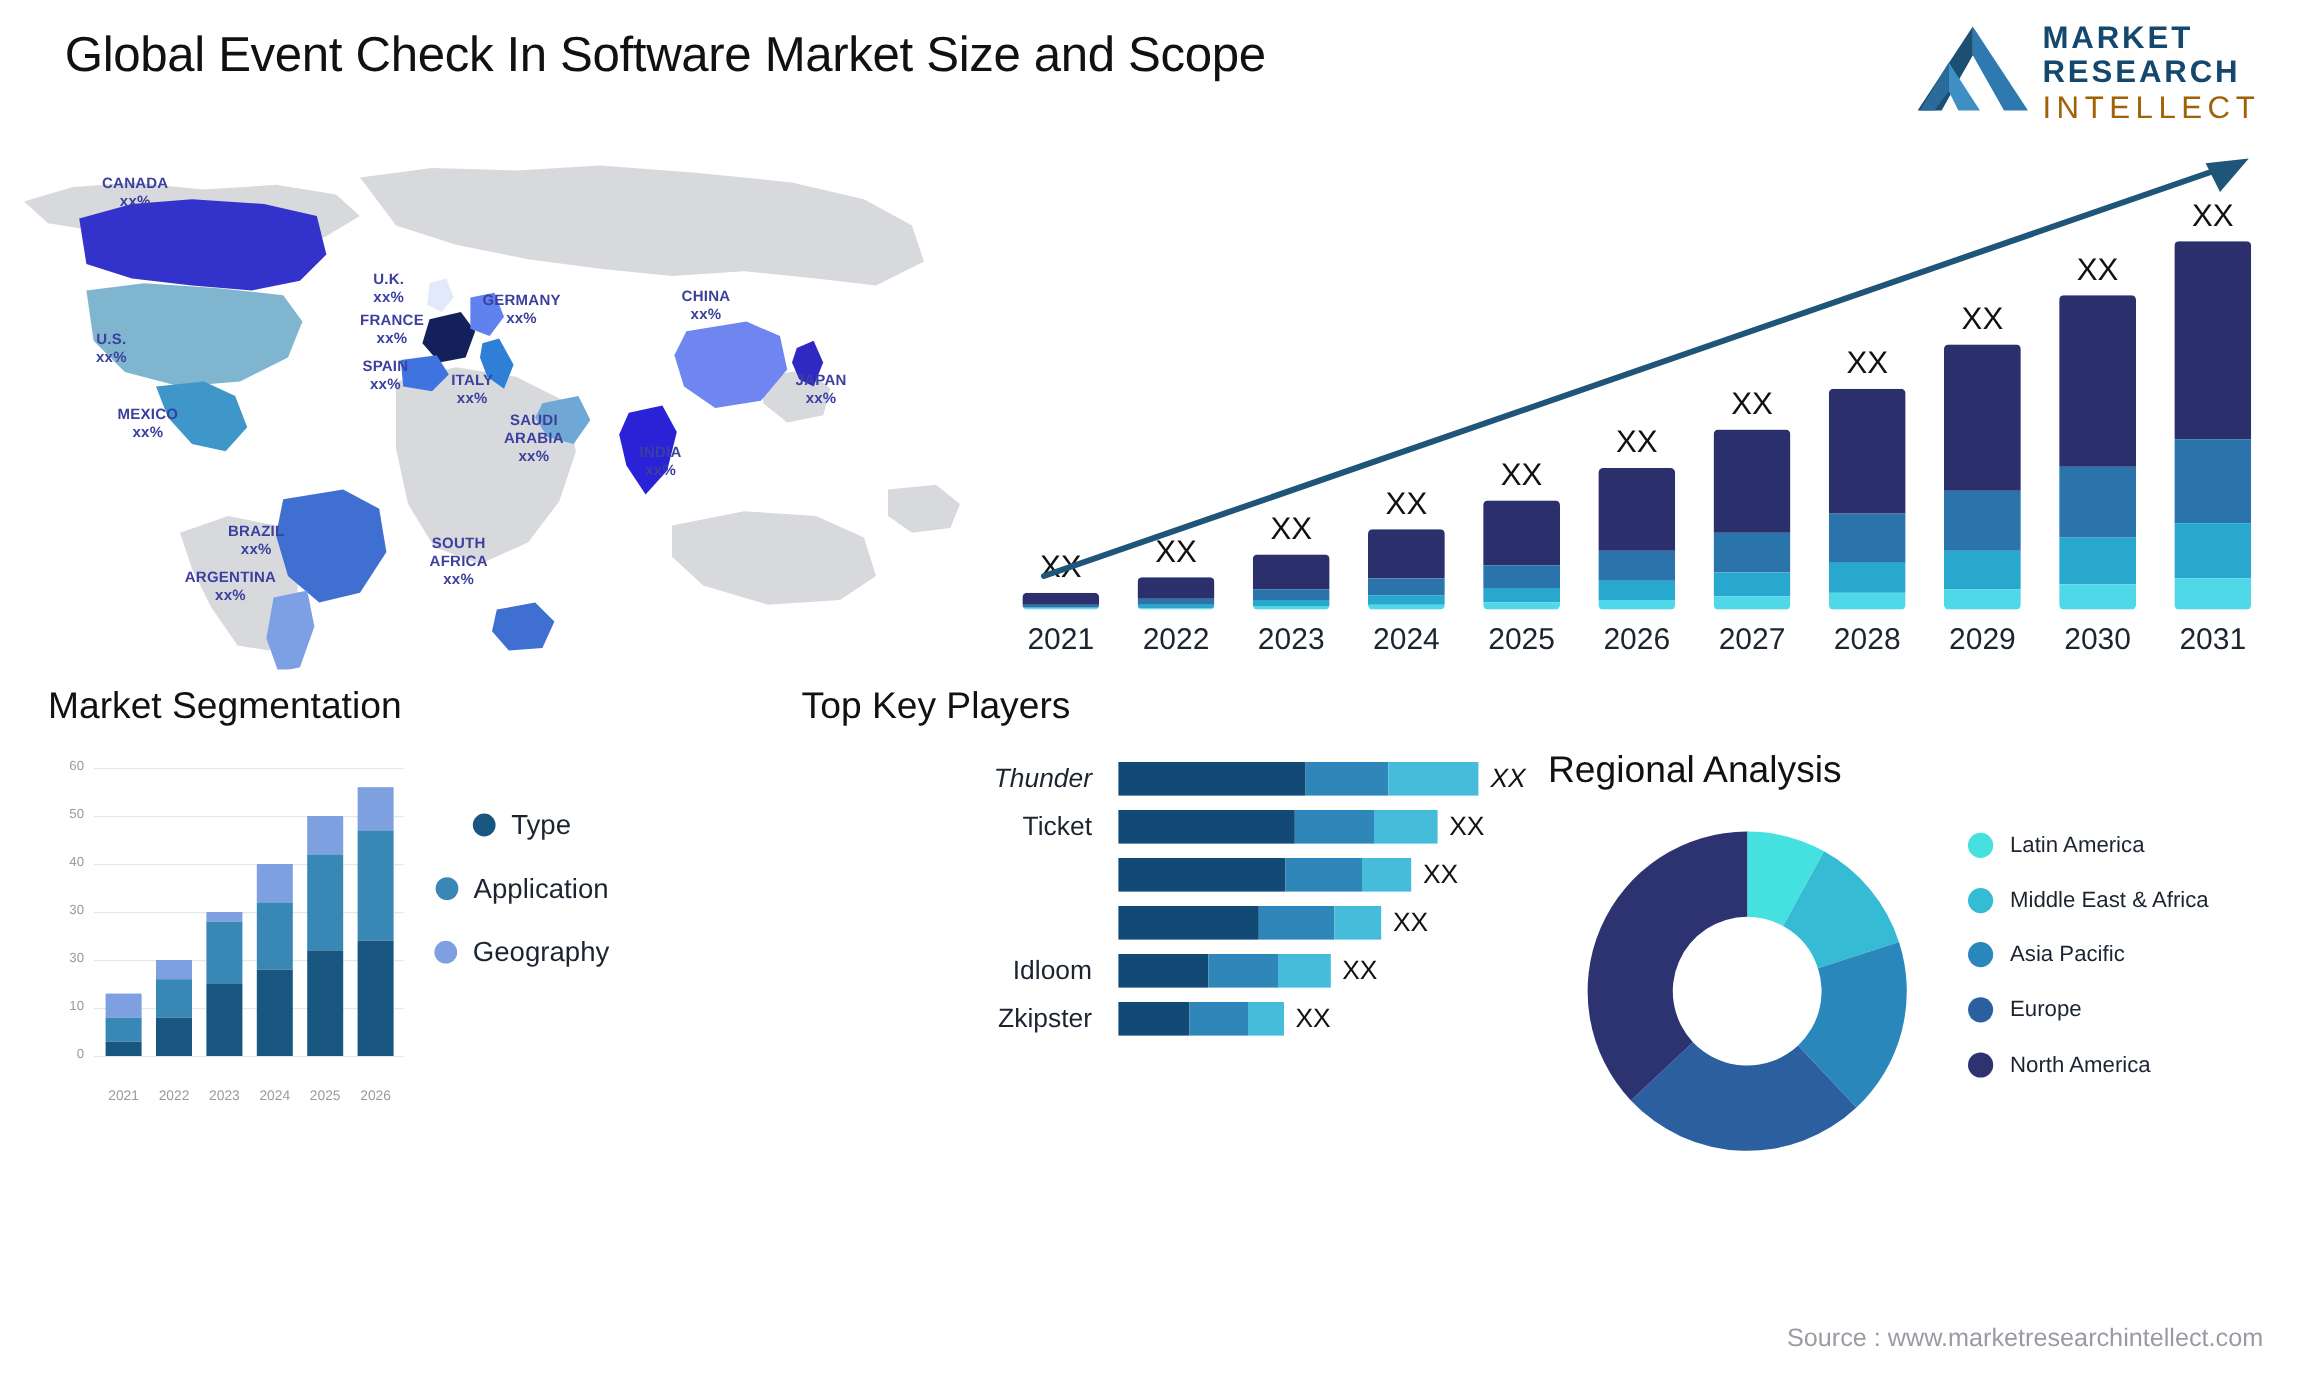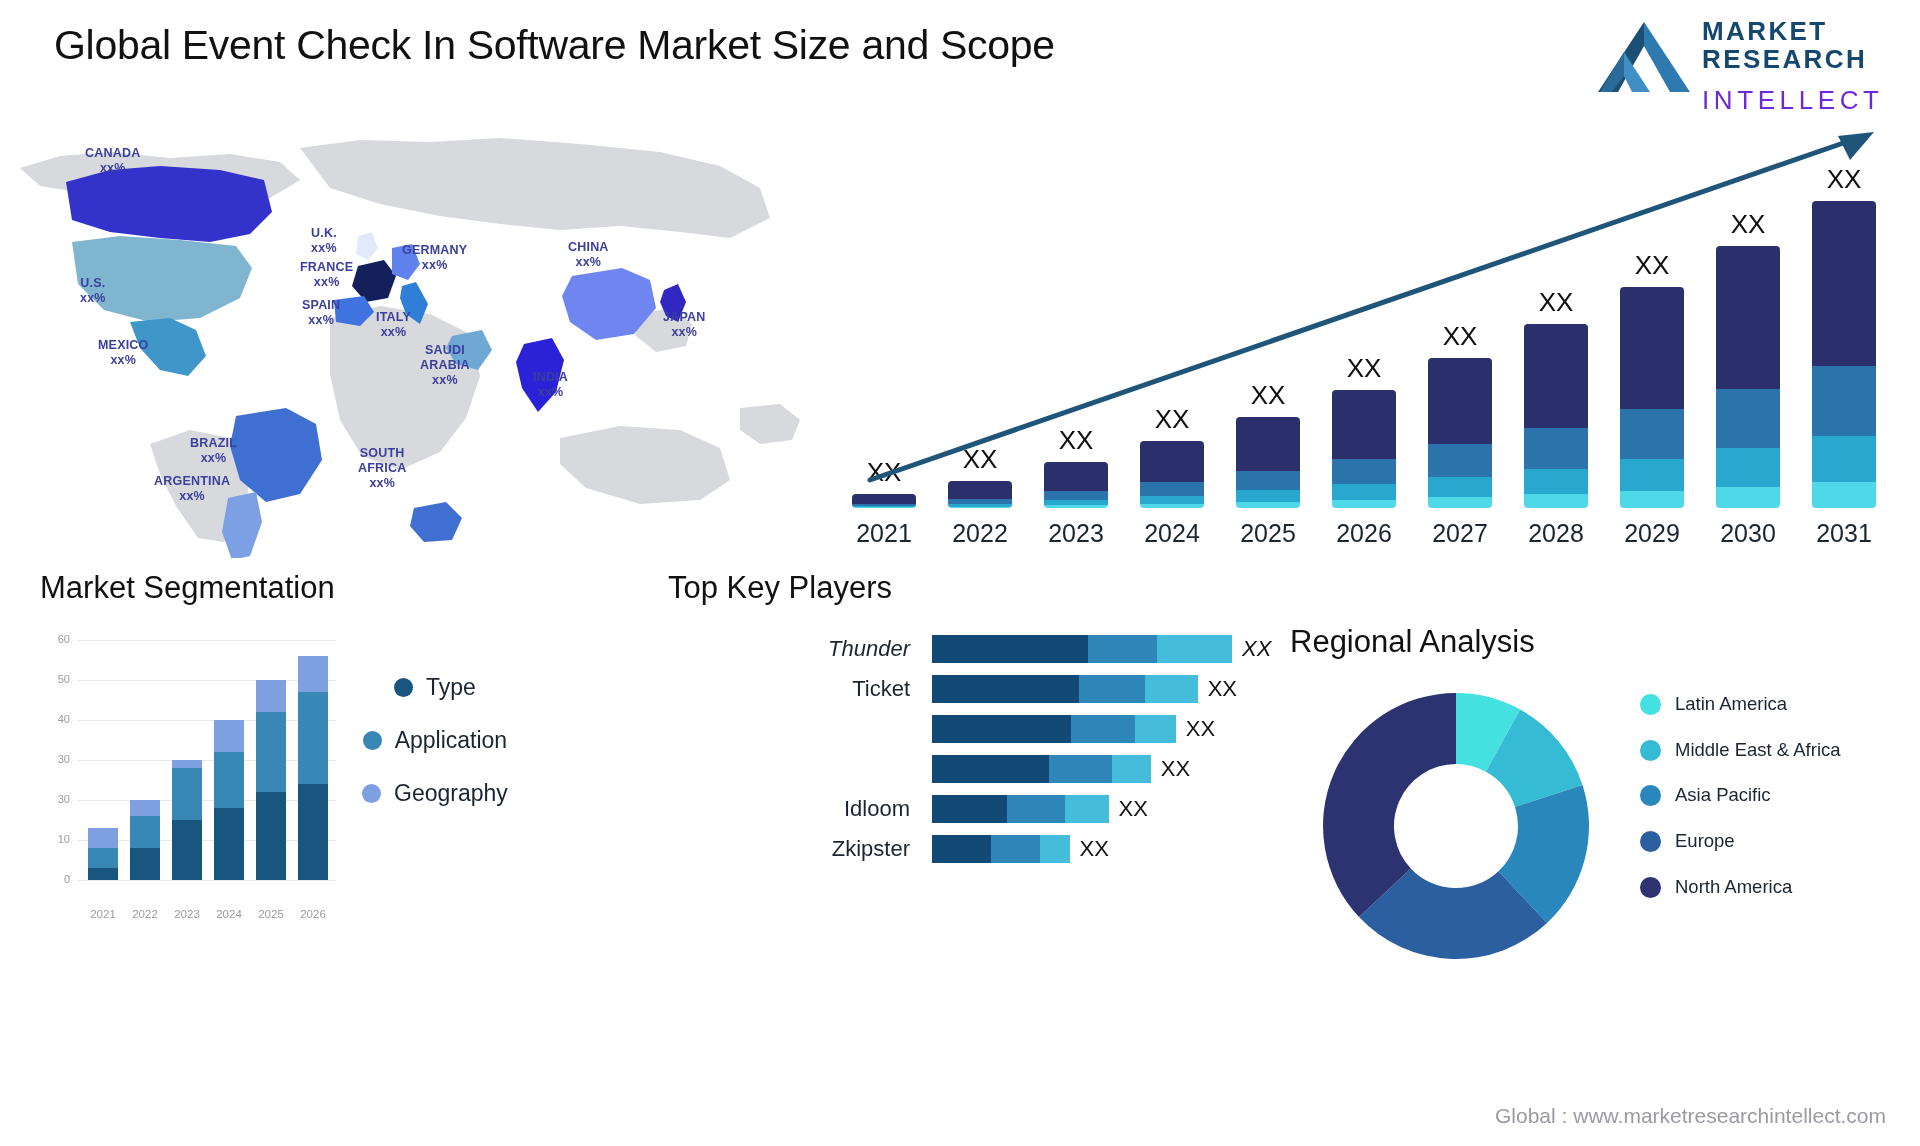--- a/index.html
+++ b/index.html
@@ -18,21 +18,21 @@
     letter-spacing: -0.3px; white-space: nowrap;
   }
   .logo-wrap { position: absolute; right: 22px; top: 14px; width: 300px; height: 86px; }
   .logo-mark { position: absolute; left: 0; top: 4px; width: 96px; height: 78px; }
   .logo-text { position: absolute; left: 104px; top: 4px; line-height: 1.0; }
   .logo-l1, .logo-l2 {
     font-size: 26px; font-weight: 700; color: #14486e; letter-spacing: 2.4px;
   }
   .logo-l2 { margin-top: 2px; }
   .logo-l3 {
-    font-size: 26px; font-weight: 400; color: #6d28d9; letter-spacing: 4.6px; margin-top: 15px;
+    font-size: 26px; font-weight: 400; color: #a16207; letter-spacing: 4.6px; margin-top: 4px;
   }
 
   
   .map-panel { position: absolute; left: 0px; top: 108px; width: 830px; height: 450px; }
   .map-svg { position:absolute; left:0; top:0; width:830px; height:450px; }
   .map-label {
     position: absolute; color: #3b3f9e; font-size: 12.5px; font-weight: 700;
     text-align: center; line-height: 1.18; letter-spacing: 0.2px; white-space: nowrap;
   }
   .map-label .pct { font-weight: 700; }
@@ -479,14 +479,14 @@
           <span class="rg-dot" style="background: rgb(43, 95, 160);"></span>
           <span class="rg-txt">Europe</span>
         </div>
         <div class="rg-row">
           <span class="rg-dot" style="background: rgb(45, 50, 112);"></span>
           <span class="rg-txt">North America</span>
         </div>
       </div>
   </div>
 
-  <div class="source-text">Global : www.marketresearchintellect.com</div>
+  <div class="source-text">Source : www.marketresearchintellect.com</div>
 </div>
 
 </body></html>

